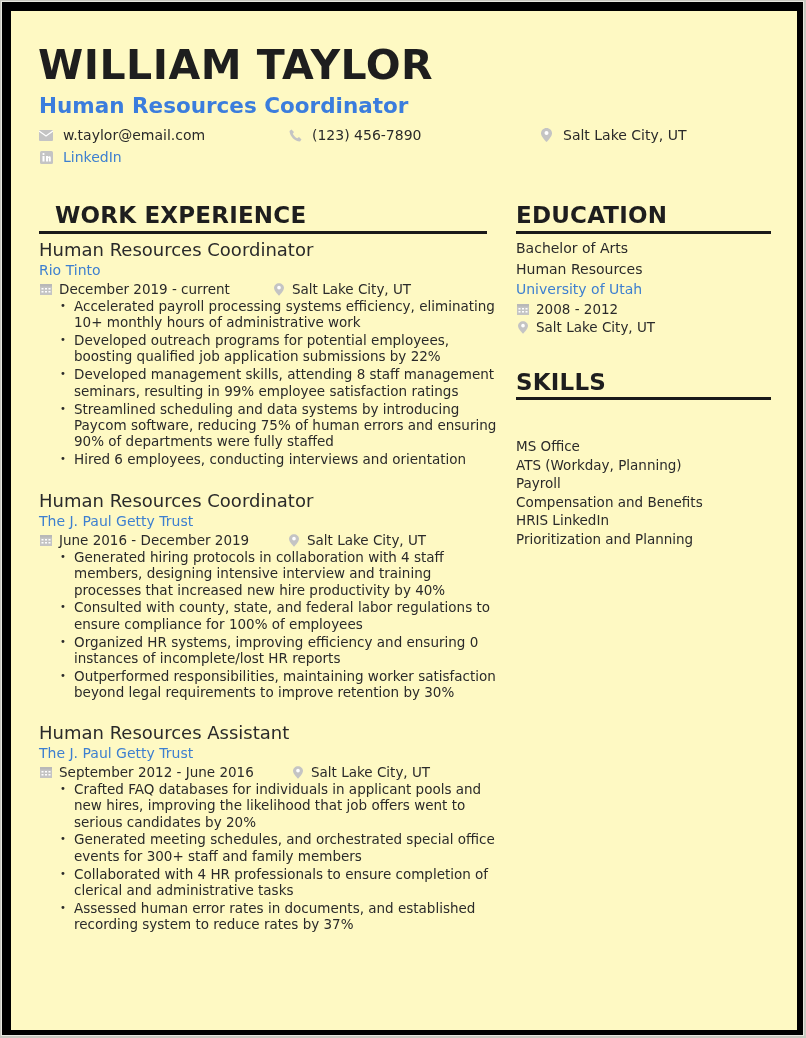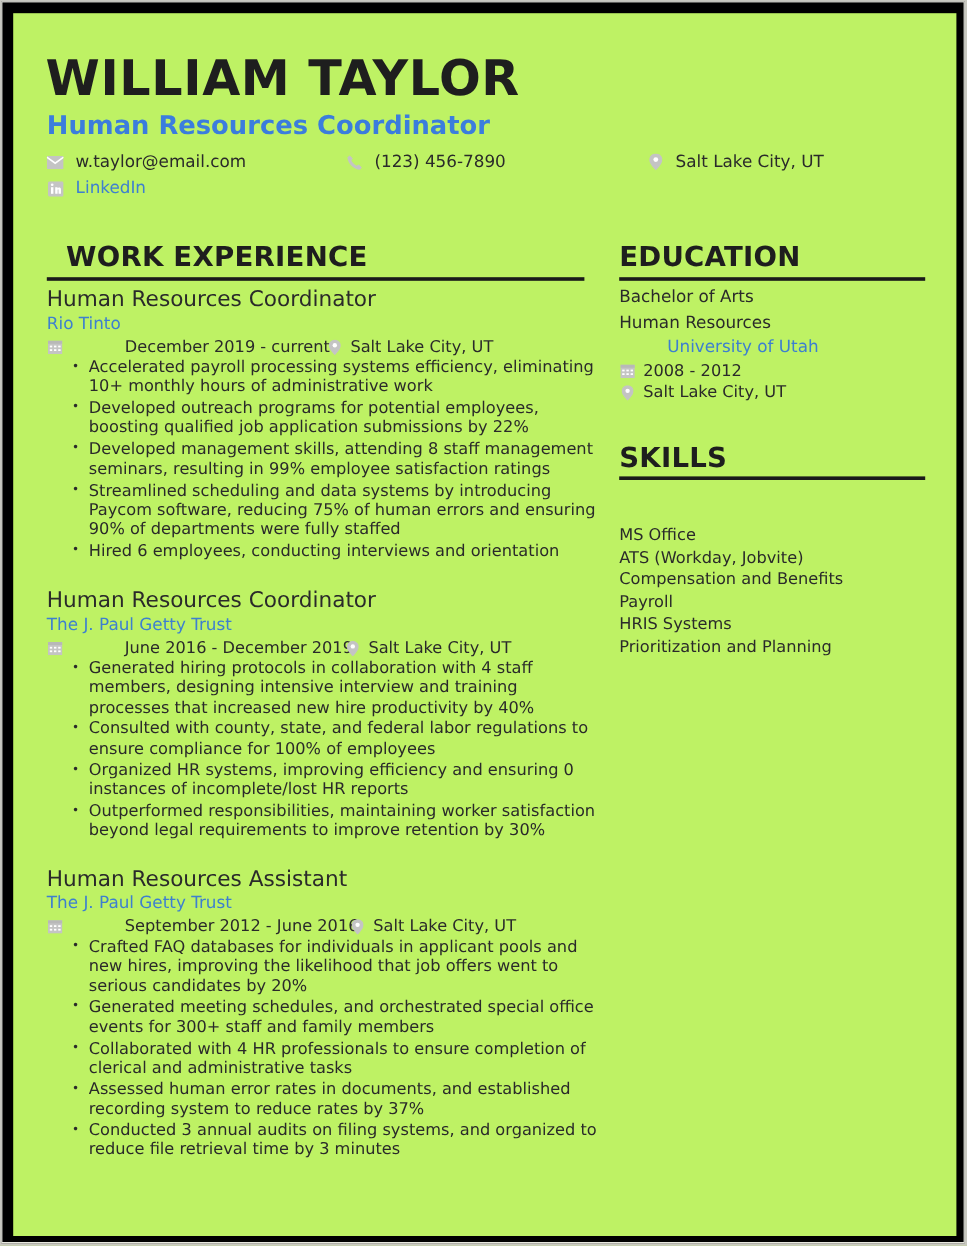--- a/index.html
+++ b/index.html
@@ -4,21 +4,21 @@
   <style>
     * { box-sizing: border-box; margin: 0; padding: 0; }
     html, body { width: 806px; height: 1038px; background: #c8c8c0; overflow: hidden; }
     body { font-family: "DejaVu Sans", "Liberation Sans", sans-serif; color: #2a2a2a; }
     .frame {
       position: absolute; left: 1px; top: 1px; width: 803px; height: 1035px;
       background: #000; border: 1px solid #e8e8e0;
     }
     .page {
       position: absolute; left: 9px; top: 9px; width: 786px; height: 1019px;
-      background: #bef264; overflow: hidden;
+      background: #fef9c3; overflow: hidden;
     }
     .name {
       position: absolute; left: 27px; top: 30px;
       font-family: "DejaVu Sans", sans-serif; font-weight: bold;
       font-size: 41px; letter-spacing: 0.5px; color: #1e1e1e; line-height: 48px;
     }
     .role {
       position: absolute; left: 28px; top: 81px;
       font-family: "DejaVu Sans", sans-serif; font-weight: bold;
       font-size: 21.5px; color: #3b7ddd; line-height: 28px;
@@ -29,28 +29,28 @@
     .sec-title {
       position: absolute; font-family: "DejaVu Sans", sans-serif; font-weight: bold;
       font-size: 23px; color: #1e1e1e; line-height: 28px; letter-spacing: 0.2px;
     }
     .rule { position: absolute; height: 3px; background: #1a1a1a; }
     .col { position: absolute; }
     .job-title { font-size: 18px; line-height: 22px; color: #2a2a2a; }
     .company { font-size: 14px; line-height: 19px; color: #3d7fd0; }
     .meta { display: flex; font-size: 13.5px; line-height: 18px; color: #2a2a2a; align-items: center; }
     .meta .ic { width: 13px; height: 13px; margin-right: 7px; display: inline-flex; align-items: center; justify-content: center; }
-    .meta .date { display: flex; align-items: center; gap: 45px; }
+    .meta .date { display: flex; align-items: center; }
     .meta .loc { display: flex; align-items: center; position: absolute; }
     ul.bul { list-style: none; margin-left: 21px; }
     ul.bul li { position: relative; padding-left: 14px; font-size: 13.5px; line-height: 16.3px; color: #2a2a2a; margin-bottom: 1.6px; }
     ul.bul li::before { content: "•"; position: absolute; left: 0; top: 0; font-size: 10px; color: #2a2a2a; }
     .job { position: absolute; left: 28px; width: 460px; }
     .edu-line { font-size: 14px; line-height: 20.5px; color: #2a2a2a; }
-    .edu-line.blue { color: #3d7fd0; margin-left: 40px; }
+    .edu-line.blue { color: #3d7fd0; }
     .edu-meta { display: flex; align-items: center; font-size: 13.5px; line-height: 18.5px; }
     .edu-meta .ic { width: 13px; height: 13px; margin-right: 7px; display: inline-flex; align-items: center; justify-content: center; }
     .skill { font-size: 13.5px; line-height: 18.5px; color: #2a2a2a; }
   </style>
 </head>
 <body>
 
 <div class="frame">
 <div class="page">
 
@@ -209,21 +209,20 @@
               </svg>
         </span>
         <span>Salt Lake City, UT</span>
       </span>
     </div>
     <ul class="bul">
       <li>Crafted FAQ databases for individuals in applicant pools and new hires, improving the likelihood that job offers went to serious candidates by 20%</li>
       <li>Generated meeting schedules, and orchestrated special office events for 300+ staff and family members</li>
       <li>Collaborated with 4 HR professionals to ensure completion of clerical and administrative tasks</li>
       <li>Assessed human error rates in documents, and established recording system to reduce rates by 37%</li>
-      <li>Conducted 3 annual audits on filing systems, and organized to reduce file retrieval time by 3 minutes</li>
     </ul>
   </div>
 
   <div class="sec-title" style="left:505px; top:190px;">EDUCATION</div>
   <div class="rule" style="left:505px; top:220px; width:255px;"></div>
   <div class="col" style="left:505px; top:227px; width:255px;">
     <div class="edu-line">Bachelor of Arts</div>
     <div class="edu-line">Human Resources</div>
     <div class="edu-line blue">University of Utah</div>
     <div class="edu-meta">
@@ -251,21 +250,21 @@
             </svg>
       </span>
       <span>Salt Lake City, UT</span>
     </div>
   </div>
 
   <div class="sec-title" style="left:505px; top:357px;">SKILLS</div>
   <div class="rule" style="left:505px; top:386px; width:255px;"></div>
   <div class="col" style="left:505px; top:393px; width:255px;margin-top:33px;">
     <div class="skill">MS Office</div>
-    <div class="skill">ATS (Workday, Jobvite)</div>
+    <div class="skill">ATS (Workday, Planning)</div>
+    <div class="skill">Payroll</div>
     <div class="skill">Compensation and Benefits</div>
-    <div class="skill">Payroll</div>
-    <div class="skill">HRIS Systems</div>
+    <div class="skill">HRIS LinkedIn</div>
     <div class="skill">Prioritization and Planning</div>
   </div>
 
 </div>
 </div>
 
 </body></html>

